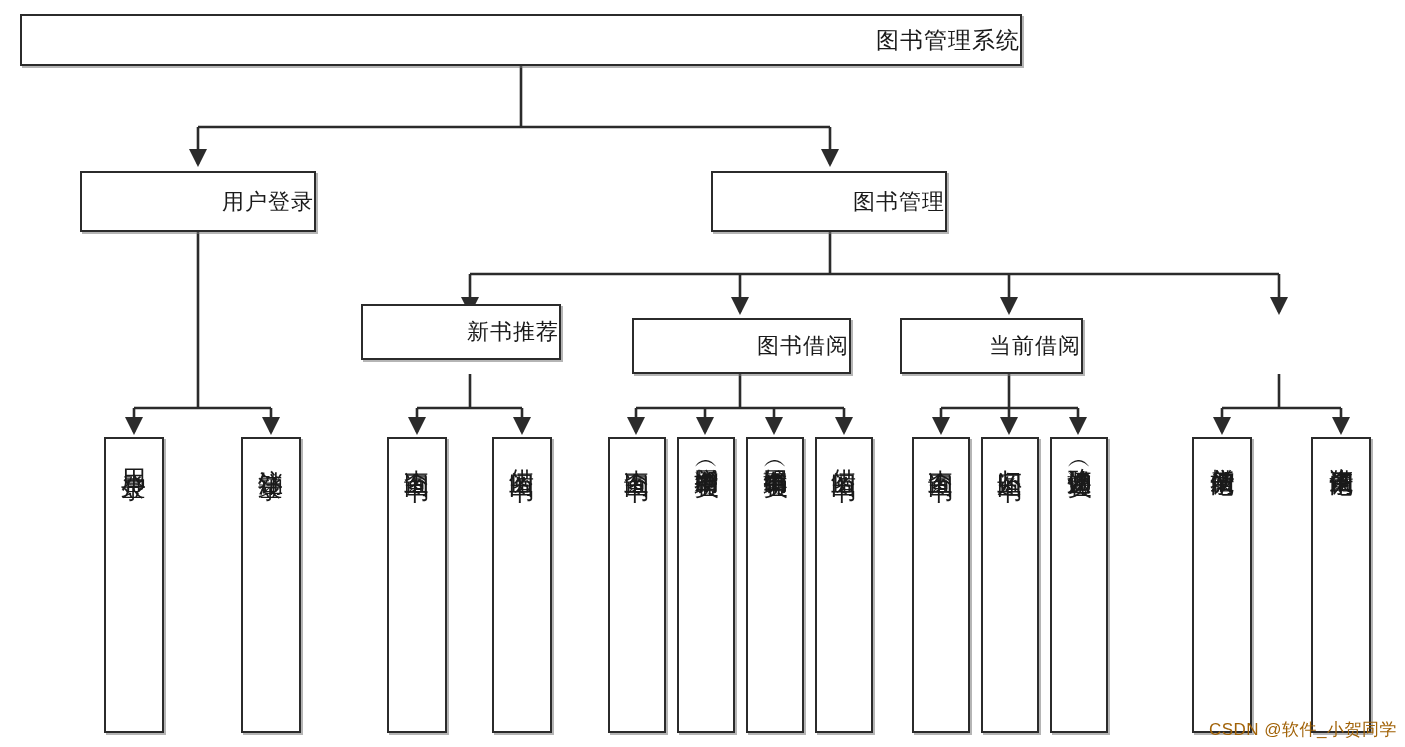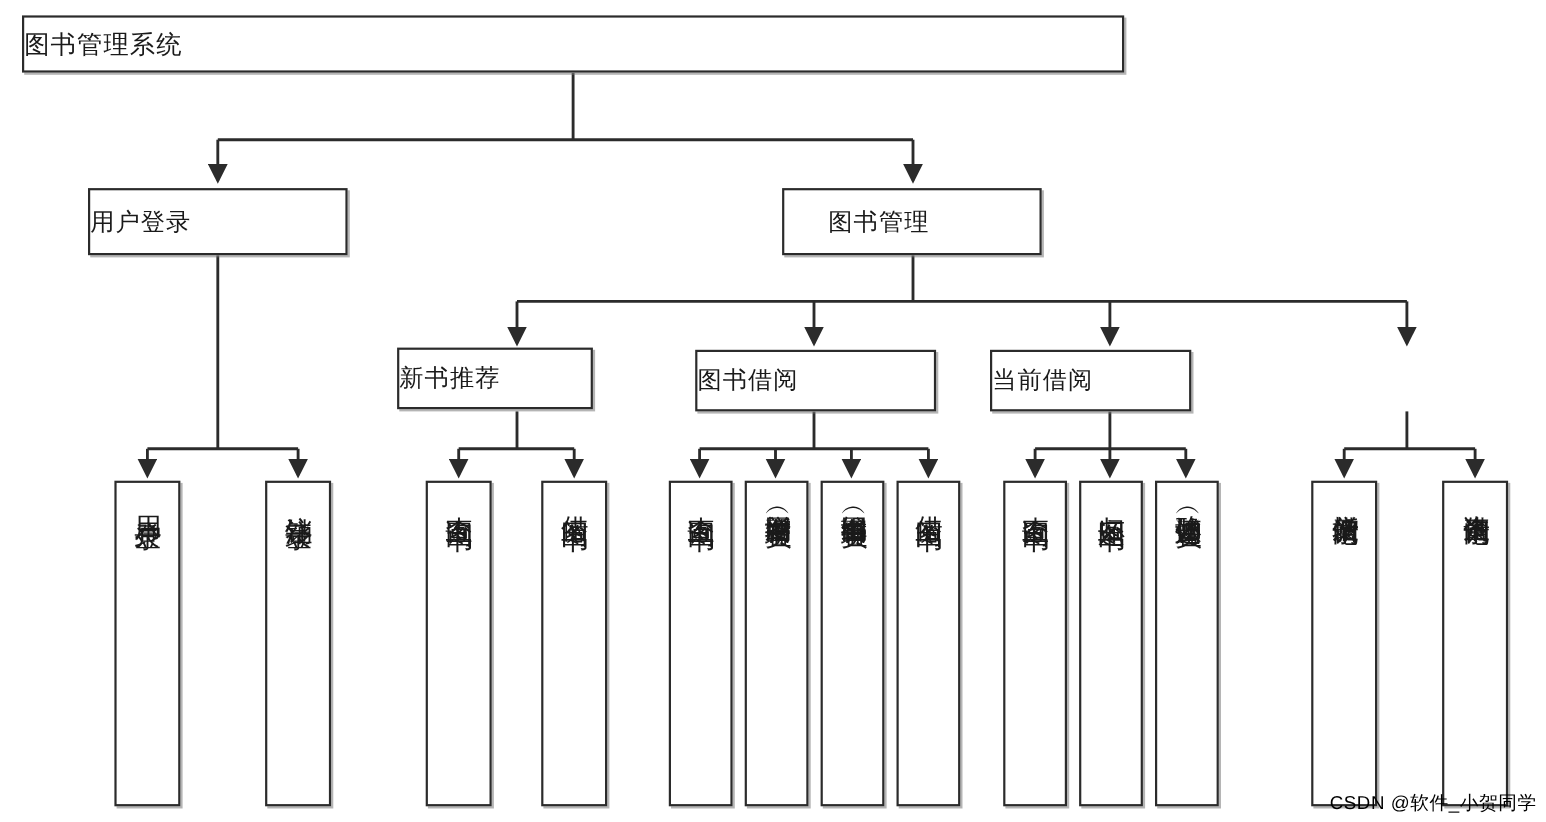--- a/index.html
+++ b/index.html
@@ -14,21 +14,21 @@
   svg.links{position:absolute;left:0;top:0;width:1405px;height:747px;pointer-events:none;}
 
   .node{
     position:absolute;
     box-sizing:border-box;
     background:#ffffff;
     border:2.5px solid #2b2b2b;
     box-shadow:2px 2px 0 0 rgba(120,120,120,.55);
     display:flex;
     align-items:center;
-    justify-content:flex-start;
+    justify-content:flex-end;
   }
   .node .label{
     color:#1a1a1a;
     font-size:22px;
     line-height:1.15;
     letter-spacing:1px;
     white-space:nowrap;
   }
   .node.root .label{font-size:23px;}
   .node.lvl2 .label{font-size:22px;}
@@ -48,21 +48,21 @@
     letter-spacing:3px;
     white-space:nowrap;
   }
   .node.leaf.tall .label{font-size:24px;letter-spacing:1px;}
 
   .watermark{
     position:absolute;
     right:8px;
     bottom:6px;
     font-size:17px;
-    color:#000000;
+    color:#a16207;
     letter-spacing:.5px;
     white-space:nowrap;
   }
 </style>
 </head>
 <body>
 
 <div id="canvas">
 
   <svg class="links" viewBox="0 0 1405 747" xmlns="http://www.w3.org/2000/svg">
@@ -119,21 +119,21 @@
     <span class="label">图书管理系统</span>
   </div>
 
   <div class="node lvl2" style="left:80px;top:171px;width:236px;height:61px;">
     <span class="label">用户登录</span>
   </div>
   <div class="node lvl2" style="left:711px;top:171px;width:236px;height:61px;padding-left:40px;">
     <span class="label">图书管理</span>
   </div>
 
-  <div class="node lvl3" style="left:361px;top:316px;width:178px;height:56px;">
+  <div class="node lvl3" style="left:361px;top:304px;width:200px;height:56px;">
     <span class="label">新书推荐</span>
   </div>
   <div class="node lvl3" style="left:632px;top:318px;width:219px;height:56px;">
     <span class="label">图书借阅</span>
   </div>
   <div class="node lvl3" style="left:900px;top:318px;width:183px;height:56px;">
     <span class="label">当前借阅</span>
   </div>
 
   <div class="node leaf" style="left:104px;top:437px;width:60px;height:296px;">

